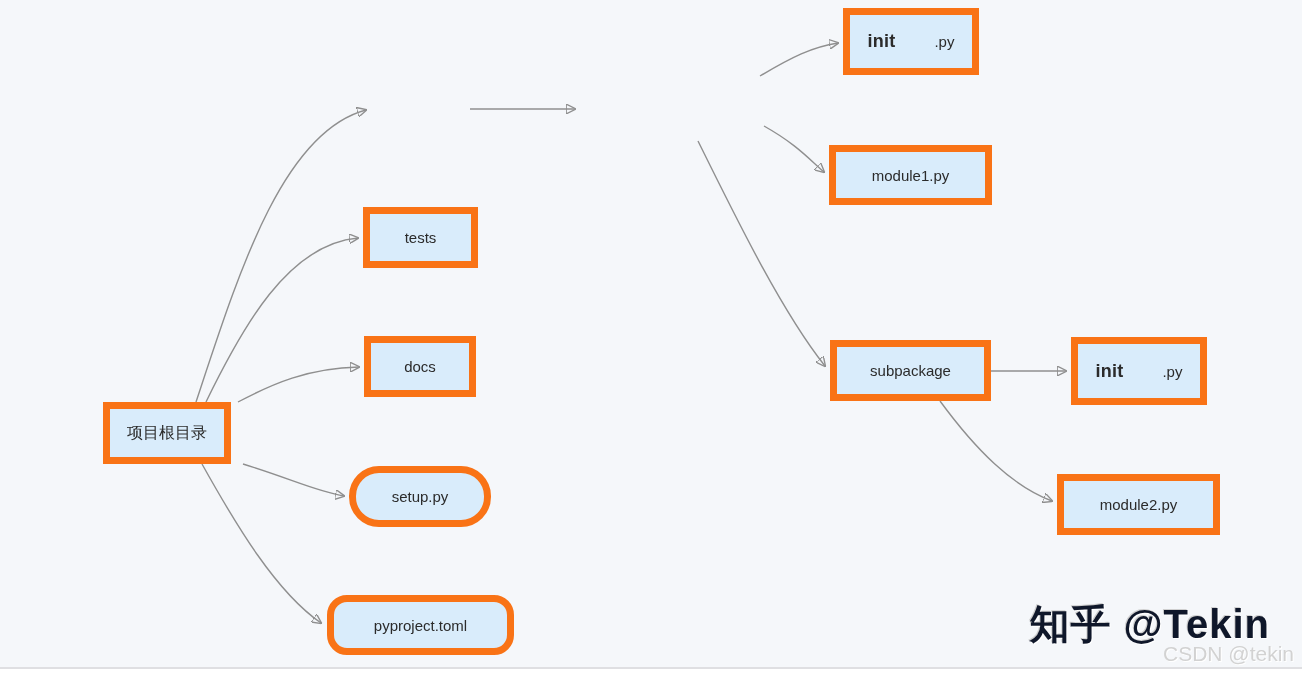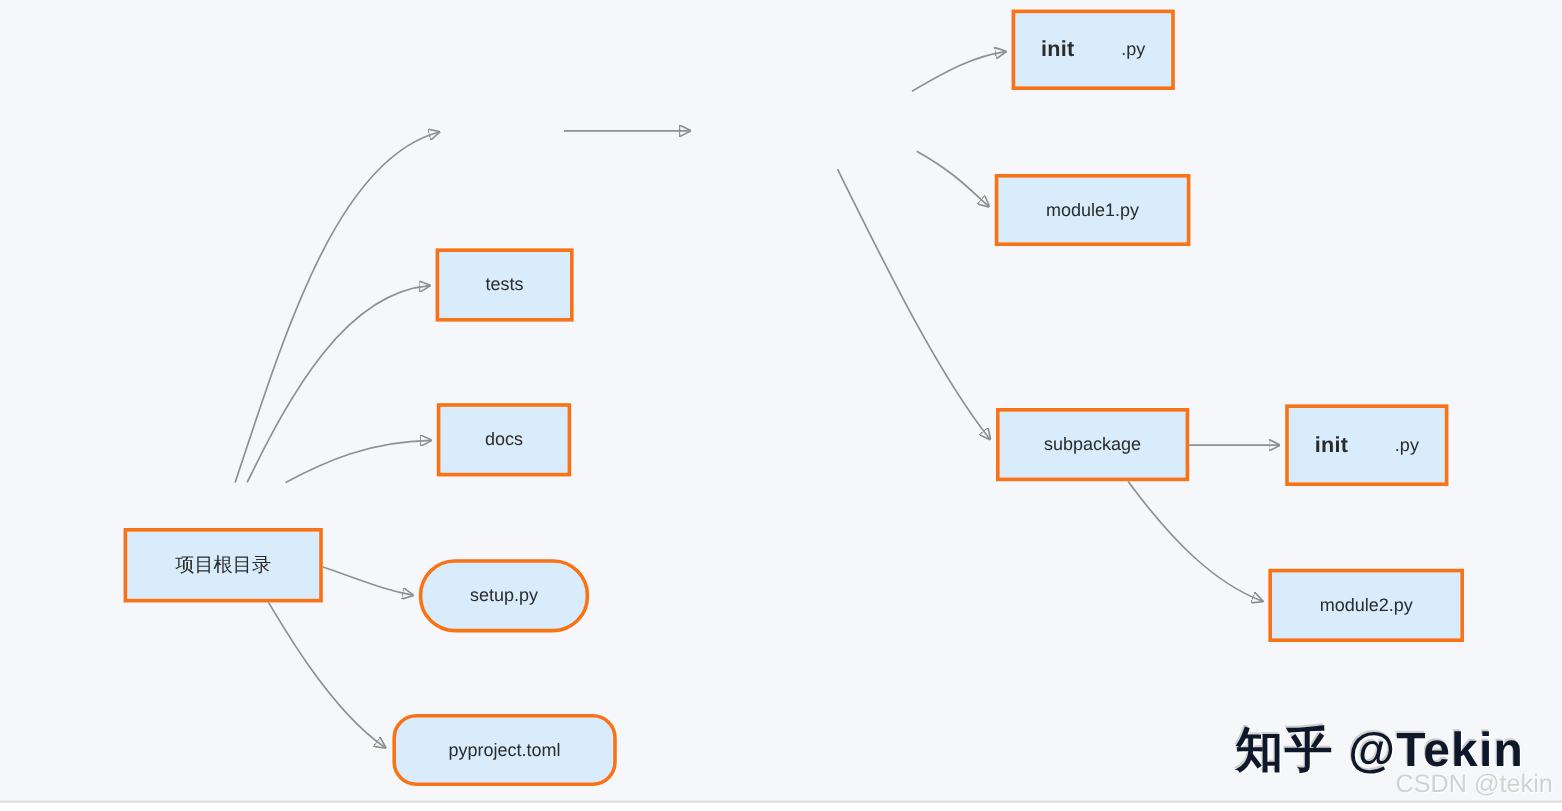--- a/index.html
+++ b/index.html
@@ -7,28 +7,28 @@
     width:1302px;height:676px;overflow:hidden;position:relative;
     background:#f5f7fa;
     font-family:"Liberation Sans","DejaVu Sans",sans-serif;
   }
   .stage{position:absolute;inset:0;}
   svg.edges{position:absolute;left:0;top:0;width:1302px;height:676px;}
   svg.edges path{fill:none;stroke:#8f8f8f;stroke-width:1.4;}
 
   .node{
     position:absolute;box-sizing:border-box;
-    background:#d9ecfb;border:3px solid #f97316;
+    background:#d9ecfb;border:7px solid #f97316;
     display:flex;align-items:center;justify-content:center;
     font-size:15px;color:#2b2b2b;white-space:nowrap;text-align:center;
   }
   .node .strong{font-weight:700;font-size:18px;letter-spacing:.2px;}
   .node .rest{font-size:15px;margin-left:39px;}
 
-  .n-root       {left:103px; top:402px; width:166px; height:62px; font-size:16px;margin-top:38px;}
+  .n-root       {left:103px; top:402px; width:128px; height:62px; font-size:16px;}
   .n-src        {left:371px; top:79px;  width:99px;  height:61px;}
   .n-tests      {left:363px; top:207px; width:115px; height:61px;}
   .n-docs       {left:364px; top:336px; width:112px; height:61px;}
   .n-setup      {left:349px; top:466px; width:142px; height:61px;border-radius:30px;}
   .n-pyproject  {left:327px; top:595px; width:187px; height:60px;border-radius:20px;}
   .n-package    {left:580px; top:76px;  width:184px; height:65px;}
   .n-init1      {left:843px; top:8px;   width:136px; height:67px;}
   .n-module1    {left:829px; top:145px; width:163px; height:60px;}
   .n-subpackage {left:830px; top:340px; width:161px; height:61px;}
   .n-init2      {left:1071px;top:337px; width:136px; height:68px;}

